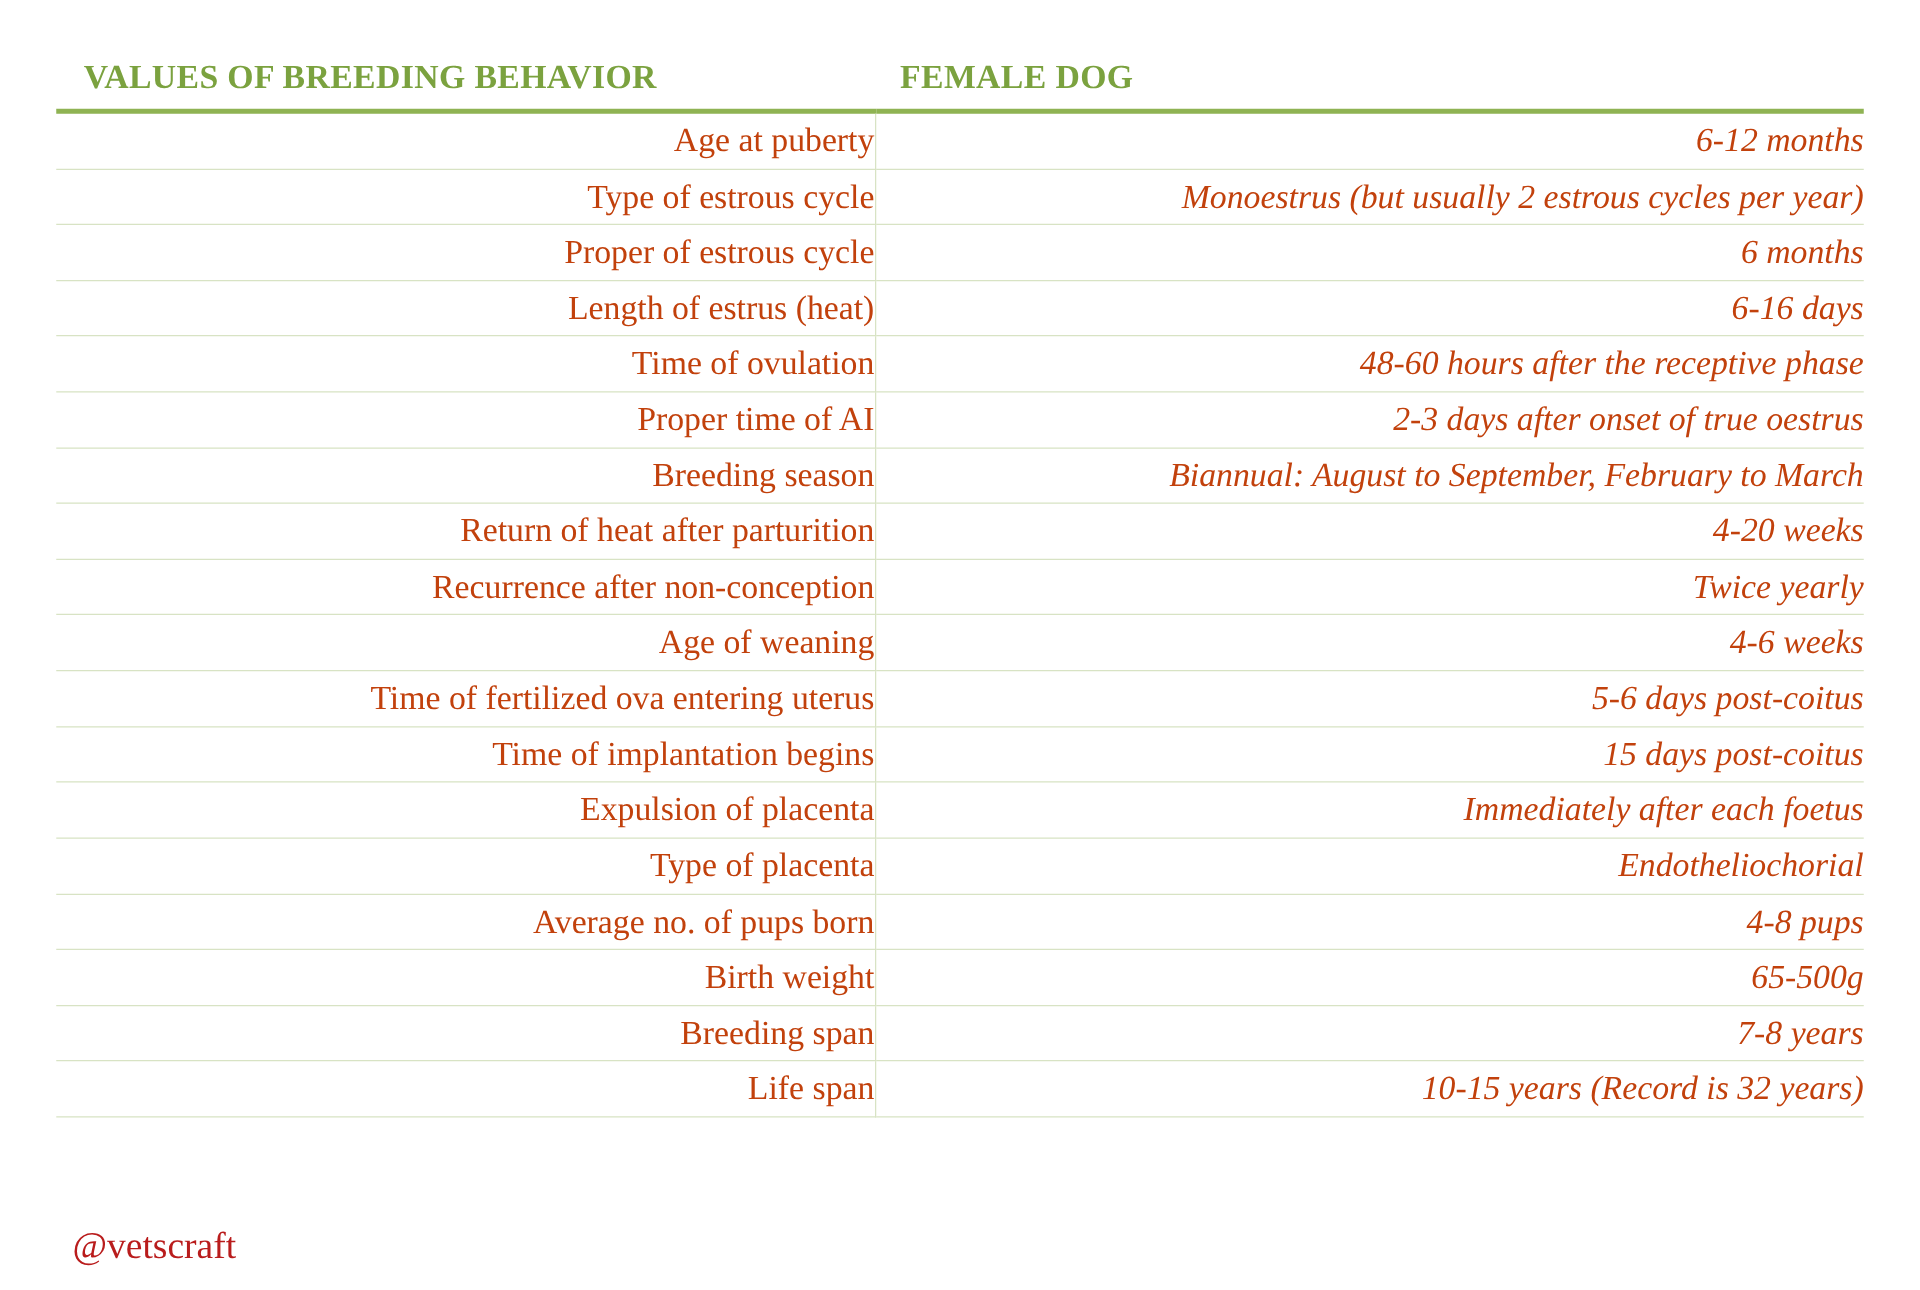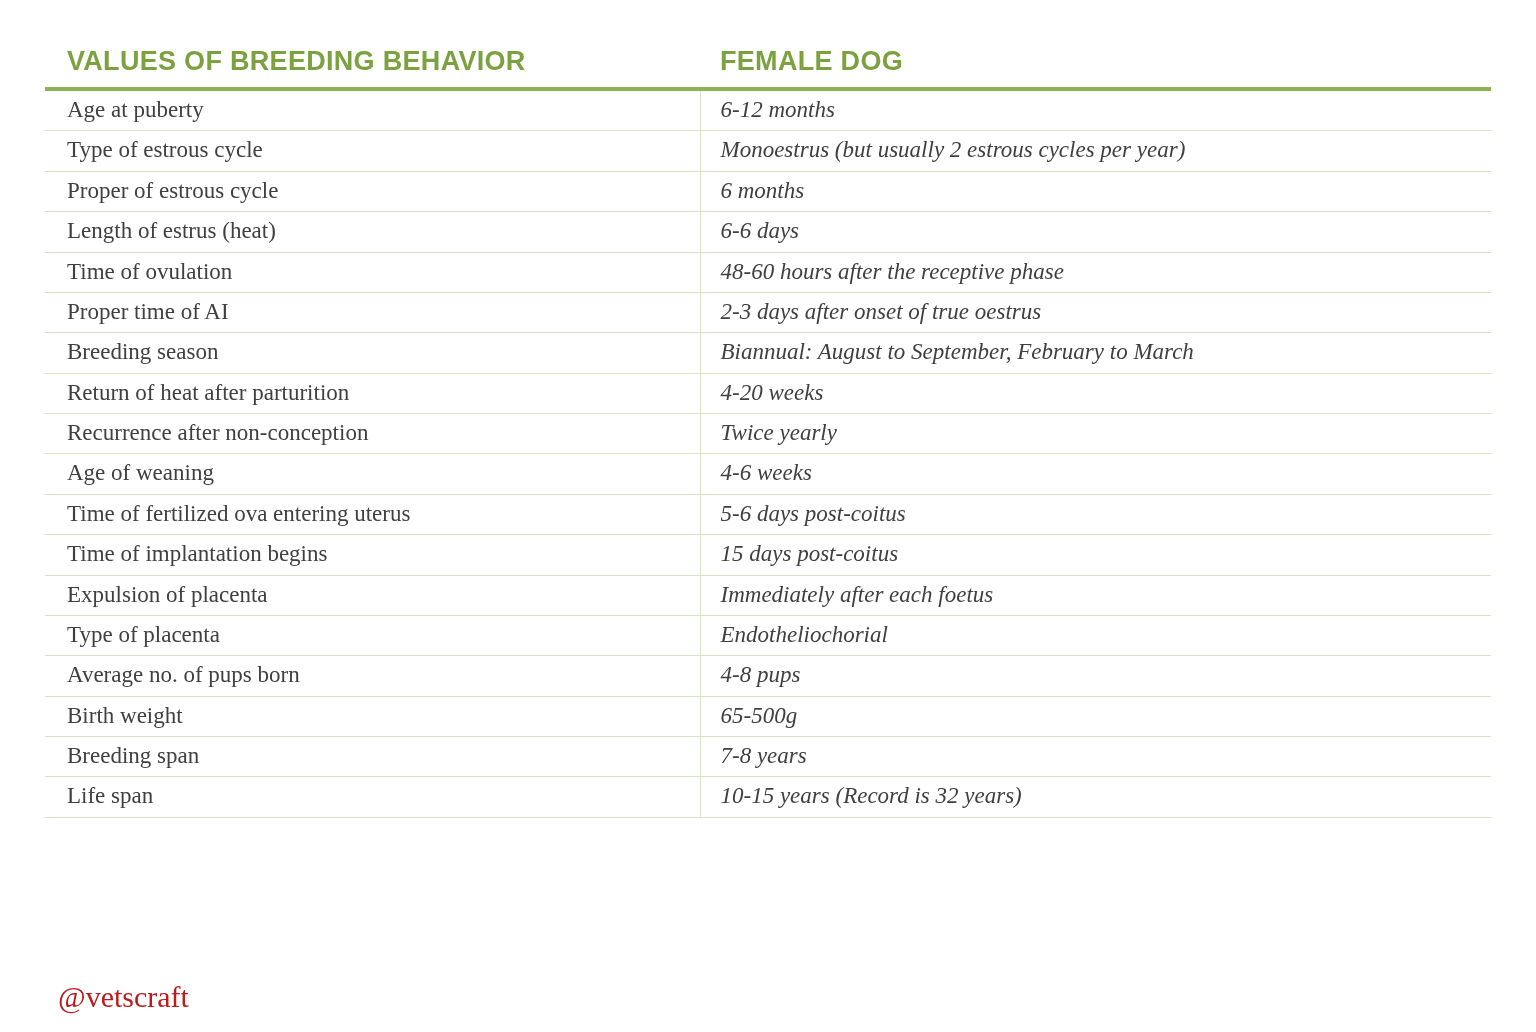--- a/index.html
+++ b/index.html
@@ -24,42 +24,43 @@
   table.breeding-table {
     width: 1446px;
     border-collapse: collapse;
     table-layout: fixed;
   }
   table.breeding-table col.col-label { width: 655px; }
   table.breeding-table col.col-value { width: 791px; }
 
   thead th {
     text-align: left;
-    font-family: Liberation Sans, sans-serif;
+    font-family: Liberation Serif, serif;
     font-weight: bold;
     font-size: 27px;
     letter-spacing: 0.3px;
     color: #7ba23f;
     padding: 8px 0 10px 22px;
     border-bottom: 4px solid #8fb353;
     vertical-align: bottom;
   }
   thead th.value-head {
     padding-left: 20px;
   }
 
   tbody td {
-    font-size: 23px;
+    font-size: 27px;
     line-height: 1.06;
-    color: #404040;
+    color: #c2410c;
     padding: 7px 0 8px 22px;
     border-bottom: 1px solid #d8e3c4;
     border-right: 1px solid #d8e3c4;
     vertical-align: top;
     white-space: nowrap;
+    text-align: right;
   }
   tbody td.value-cell {
     padding-left: 20px;
     border-right: none;
     font-style: italic;
   }
   tbody tr:last-child td {
     border-bottom: 1px solid #d8e3c4;
   }
 
@@ -95,21 +96,21 @@
       <tr>
         <td class="label-cell">Type of estrous cycle</td>
         <td class="value-cell">Monoestrus (but usually 2 estrous cycles per year)</td>
       </tr>
       <tr>
         <td class="label-cell">Proper of estrous cycle</td>
         <td class="value-cell">6 months</td>
       </tr>
       <tr>
         <td class="label-cell">Length of estrus (heat)</td>
-        <td class="value-cell">6-6 days</td>
+        <td class="value-cell">6-16 days</td>
       </tr>
       <tr>
         <td class="label-cell">Time of ovulation</td>
         <td class="value-cell">48-60 hours after the receptive phase</td>
       </tr>
       <tr>
         <td class="label-cell">Proper time of AI</td>
         <td class="value-cell">2-3 days after onset of true oestrus</td>
       </tr>
       <tr>

